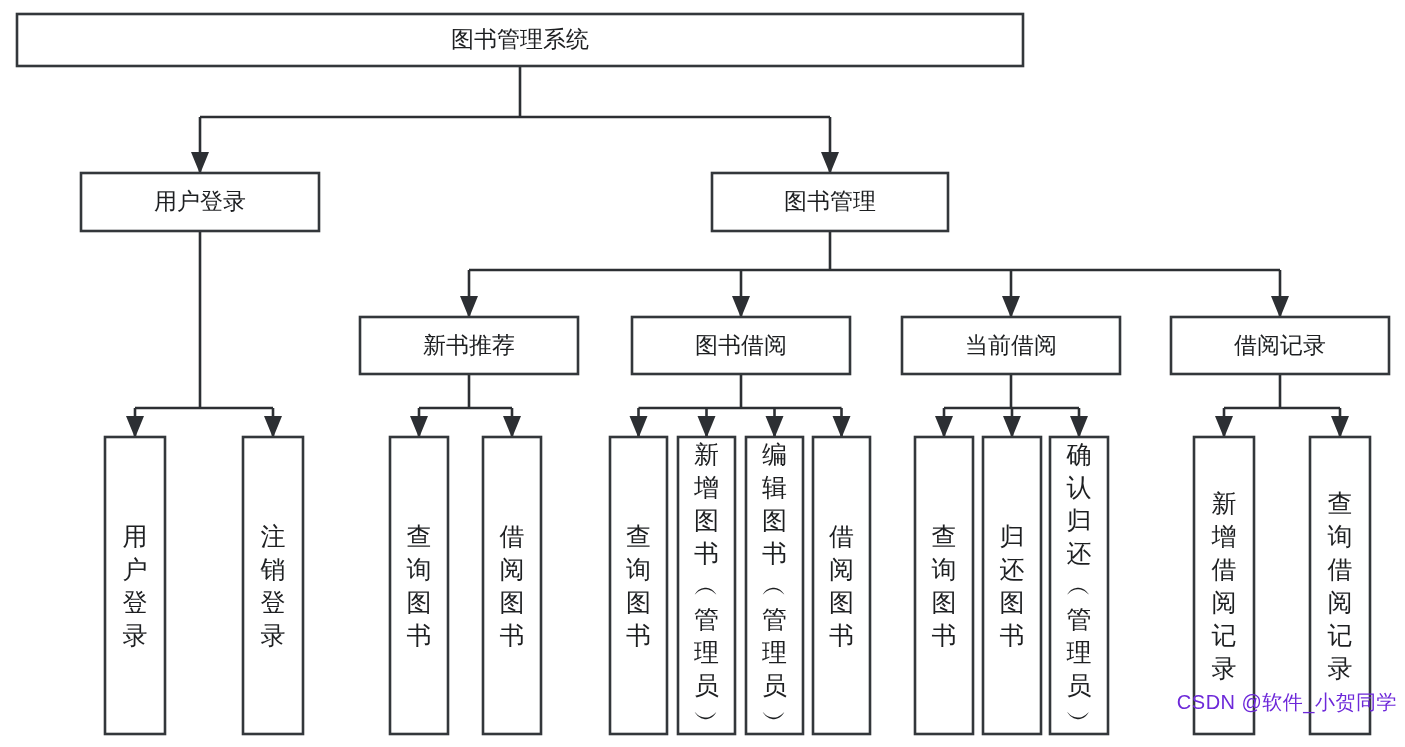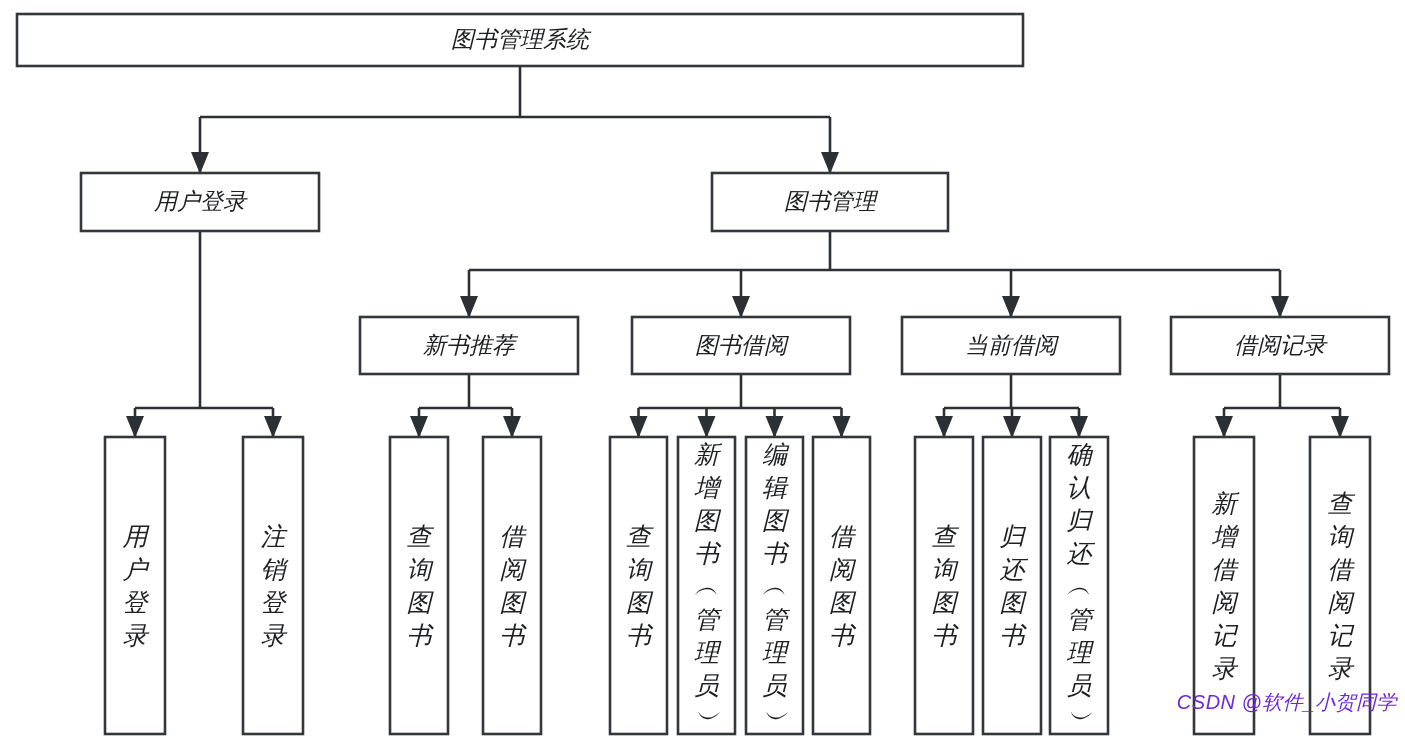--- a/index.html
+++ b/index.html
@@ -11,21 +11,20 @@
     width: 1405px;
     height: 747px;
     font-family: "Liberation Sans", "DejaVu Sans", sans-serif;
     overflow: hidden;
   }
   #diagram-root {
     position: relative;
     width: 1405px;
     height: 724px;
     background: #ffffff;
-    font-style: italic;
   }
   svg.diagram-canvas {
     position: absolute;
     left: 0;
     top: 0;
     width: 1405px;
     height: 747px;
   }
   .node-rect {
     fill: #ffffff;

